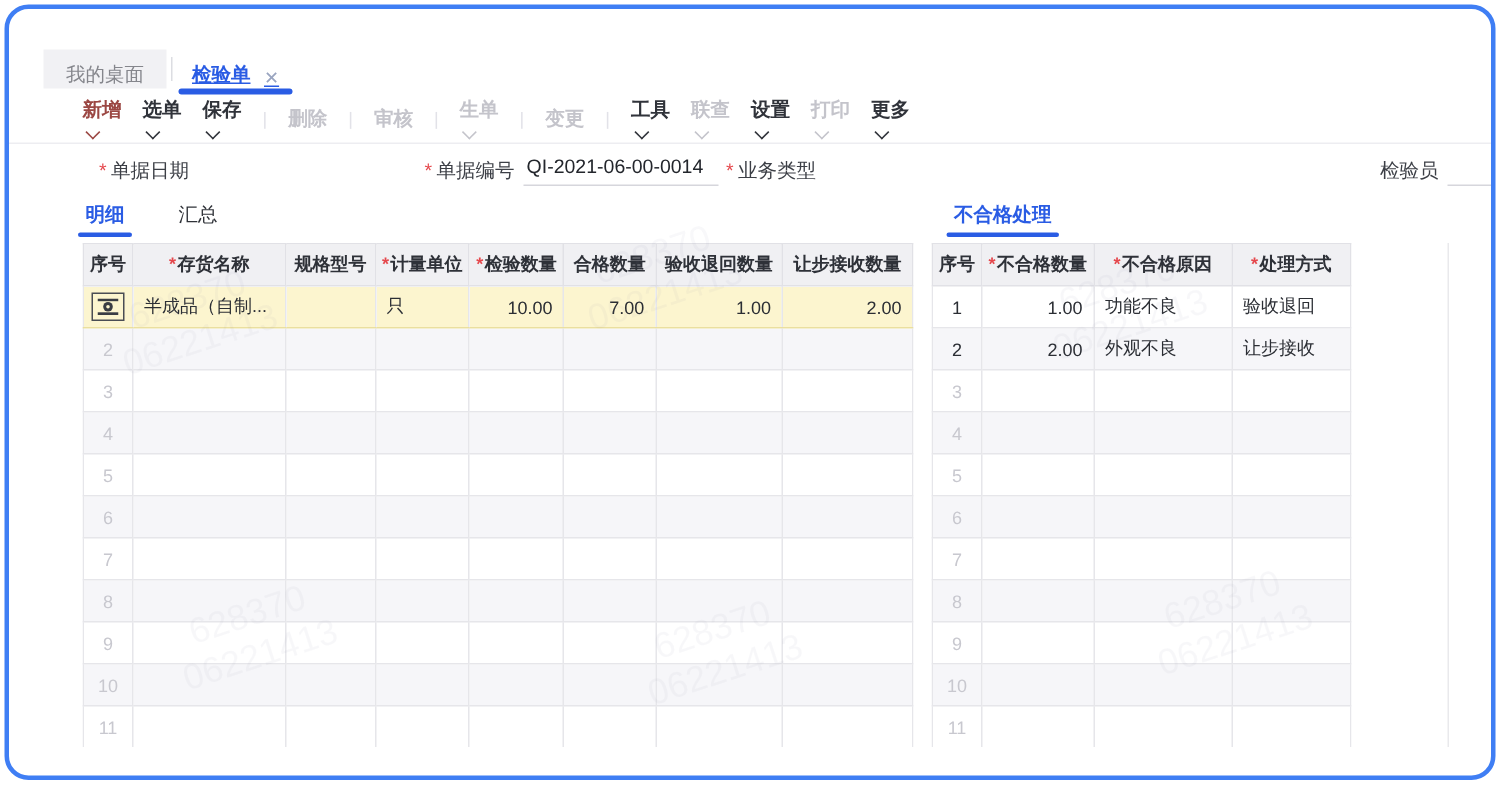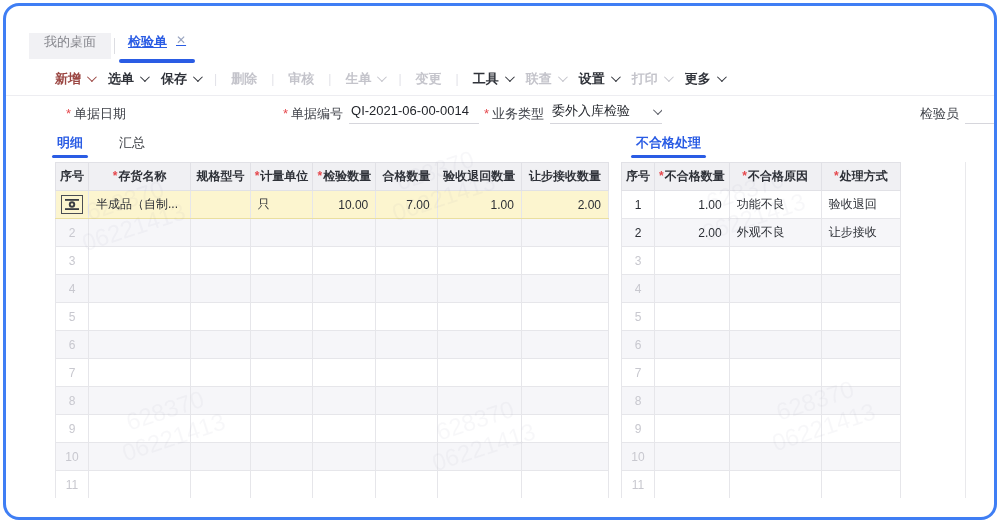--- a/index.html
+++ b/index.html
@@ -1,30 +1,30 @@
 <!DOCTYPE html>
 <html><head>
 <meta charset="utf-8">
 <style>
   html,body{margin:0;padding:0;background:#fff;}
   body{width:1000px;height:523px;position:relative;font-family:"Liberation Sans",sans-serif;-webkit-font-smoothing:antialiased;}
   .window{position:absolute;left:3px;top:3px;right:3px;bottom:3px;border:3px solid #3f7ef4;border-radius:16px;background:#fff;overflow:hidden;}
 
   
   .tabbar{position:absolute;top:26px;left:23px;height:28px;display:flex;align-items:center;}
-  .tab{height:26px;display:flex;align-items:flex-start;font-size:13px;cursor:pointer;position:relative;}
+  .tab{height:26px;display:flex;align-items:flex-end;font-size:13px;cursor:pointer;position:relative;}
   .tab.inactive{background:#f1f1f4;color:#85868c;padding:0 15px;}
   .tab.active{color:#2a5ce4;font-weight:bold;padding:0 9px;margin-left:4px;text-decoration:underline;}
   .tab.active .close{color:#9aa5c0;font-weight:normal;margin-left:9px;font-size:12px;}
   .tab.active .underline{position:absolute;left:0;right:0;bottom:-4px;height:4px;background:#2a5ce4;border-radius:2px;}
   .tabsep{width:1px;height:16px;background:#dcdde2;margin-left:3px;}
 
   
   .toolbar{position:absolute;top:56px;left:0;right:0;height:33px;display:flex;align-items:center;padding-left:49px;gap:14px;border-bottom:1px solid #ededf1;}
-  .tbtn{display:flex;align-items:center;gap:4px;font-size:13px;font-weight:600;cursor:pointer;white-space:nowrap;}
+  .tbtn{display:flex;align-items:flex-start;gap:4px;font-size:13px;font-weight:600;cursor:pointer;white-space:nowrap;flex-direction:column;}
   .tbtn.normal{color:#30333a;}
   .tbtn.primary{color:#9b4743;}
   .tbtn.disabled{color:#c4c4cb;cursor:default;}
   .tsep{color:#e2e2e8;font-size:12px;font-weight:400;}
   .caret{display:inline-block;width:6px;height:6px;border-right:1.6px solid currentColor;border-bottom:1.6px solid currentColor;transform:rotate(45deg) translateY(-2px);margin-left:2px;}
 
   
   .formrow{position:absolute;top:90px;left:0;right:0;height:36px;font-size:13px;}
   .field{position:absolute;top:4px;display:flex;align-items:flex-end;height:24px;}
   .req{color:#e5484d;margin-right:3px;font-size:13px;line-height:20px;}
@@ -137,24 +137,20 @@
       <span class="flabel">单据日期</span>
     </div>
     <div class="field" style="left:277px">
       <span class="req">*</span>
       <span class="flabel">单据编号</span>
       <span class="fvalue w126">QI-2021-06-00-0014</span>
     </div>
     <div class="field" style="left:478px">
       <span class="req">*</span>
       <span class="flabel">业务类型</span>
-      <span class="fvalue w108">
-        <span>委外入库检验</span>
-        <i class="caret"></i>
-      </span>
     </div>
     <div class="field" style="left:914px">
       <span class="flabel">检验员</span>
       <span class="fvalue w40"></span>
     </div>
   </div>
 
   <div class="subtabs">
     <div class="stab active" style="left:46px">
       <span>明细</span>

